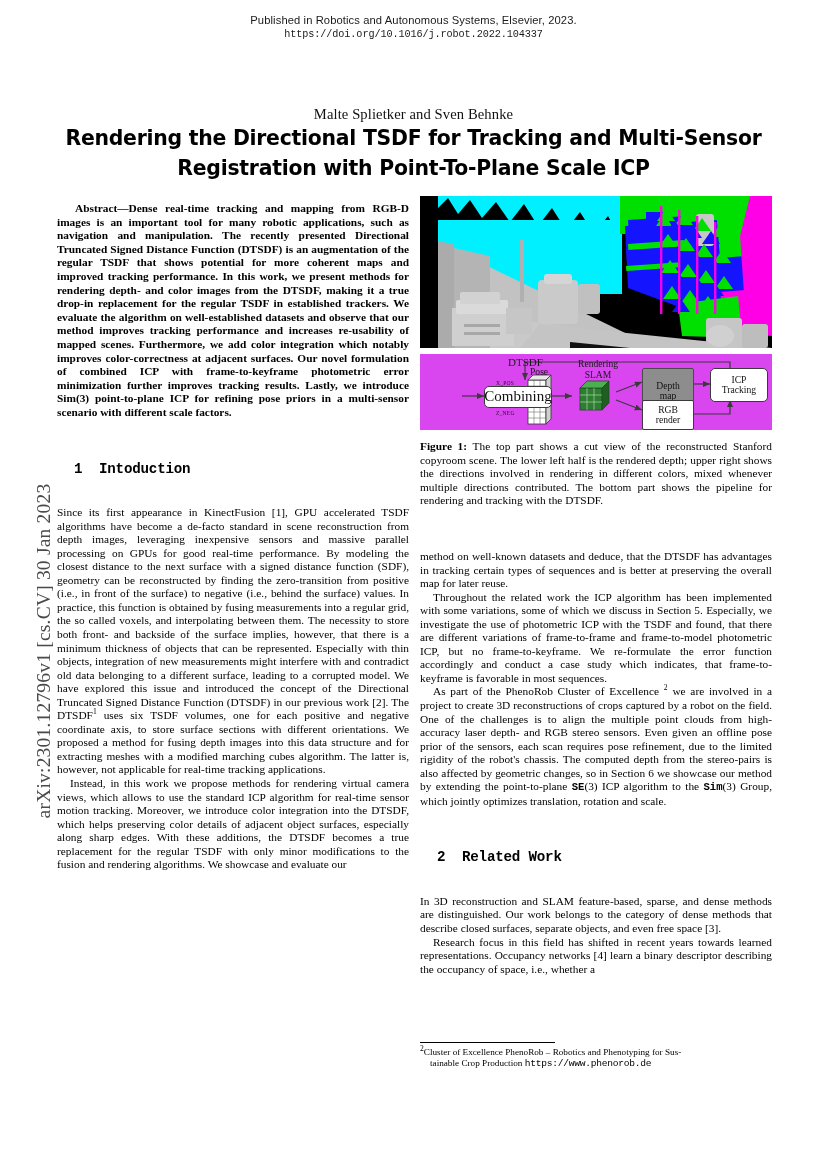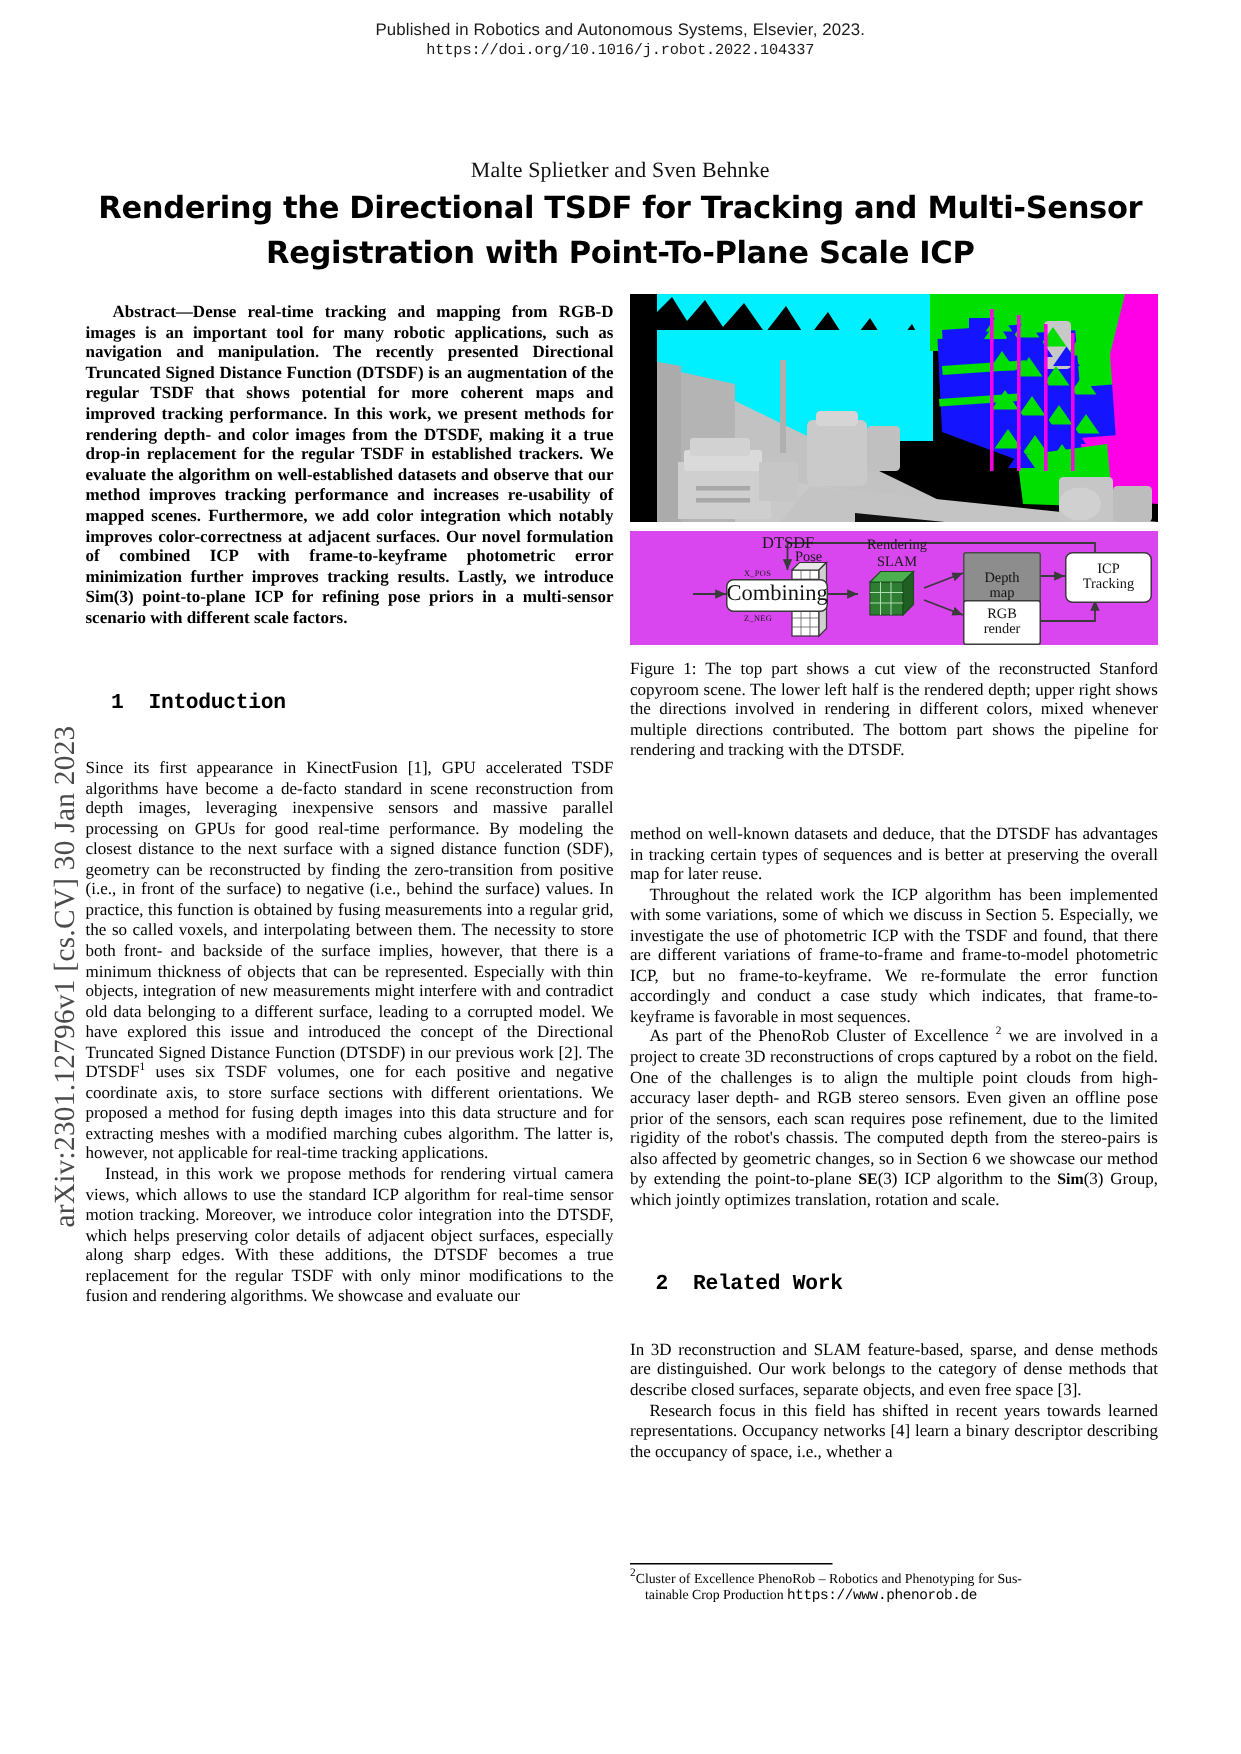--- a/index.html
+++ b/index.html
@@ -123,21 +123,21 @@
     text-align: justify;
   }
   p.body.indent { text-indent: 13px; }
 
   sup { font-size: 7.6px; vertical-align: super; line-height: 0; }
   .mono {
     font-family: "Liberation Mono", monospace;
     font-size: 9.6px;
     letter-spacing: -0.25px;
   }
-  .smallcaps-b { font-family: Liberation Serif, serif; font-weight: bold; font-size: 10.6px; }
+  .smallcaps-b { font-family: Liberation Mono, monospace; font-weight: bold; font-size: 10.6px; }
 
   
   .footnote {
     position: absolute;
     width: 352px;
     font-size: 9.2px;
     line-height: 11.4px;
     text-align: left;
   }
   .footnote .rule {
@@ -165,21 +165,21 @@
     overflow: hidden;
   }
 
   #fig-caption {
     margin-top: 10px;
     font-size: 11.35px;
     line-height: 13.55px;
     text-align: justify;
     width: 352px;
   }
-  #fig-caption .figlabel { font-weight: normal; }
+  #fig-caption .figlabel { font-weight: bold; }
 
   
   #pipeline {
     position: relative;
     width: 352px;
     height: 76px;
     margin-top: 6px;
     background: #d946ef;
   }
   #pipeline .lbl {

